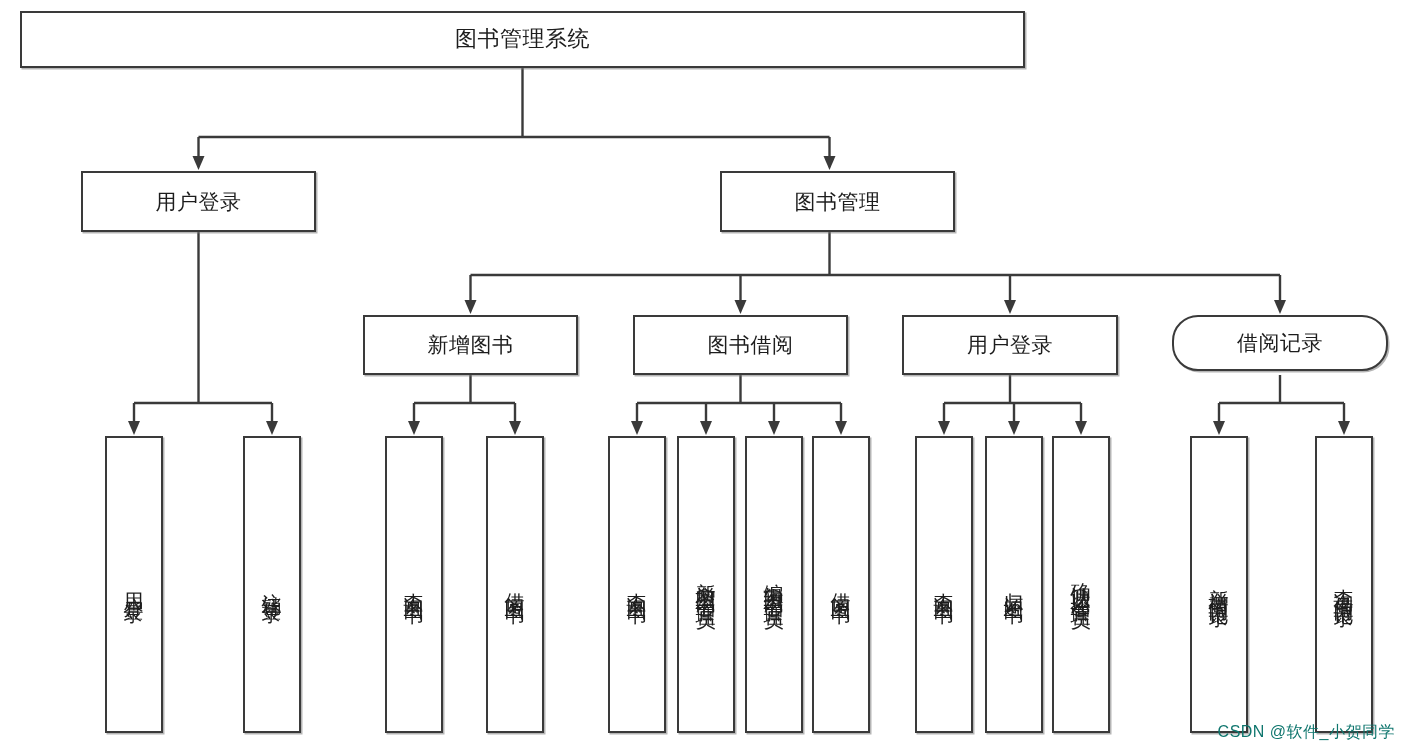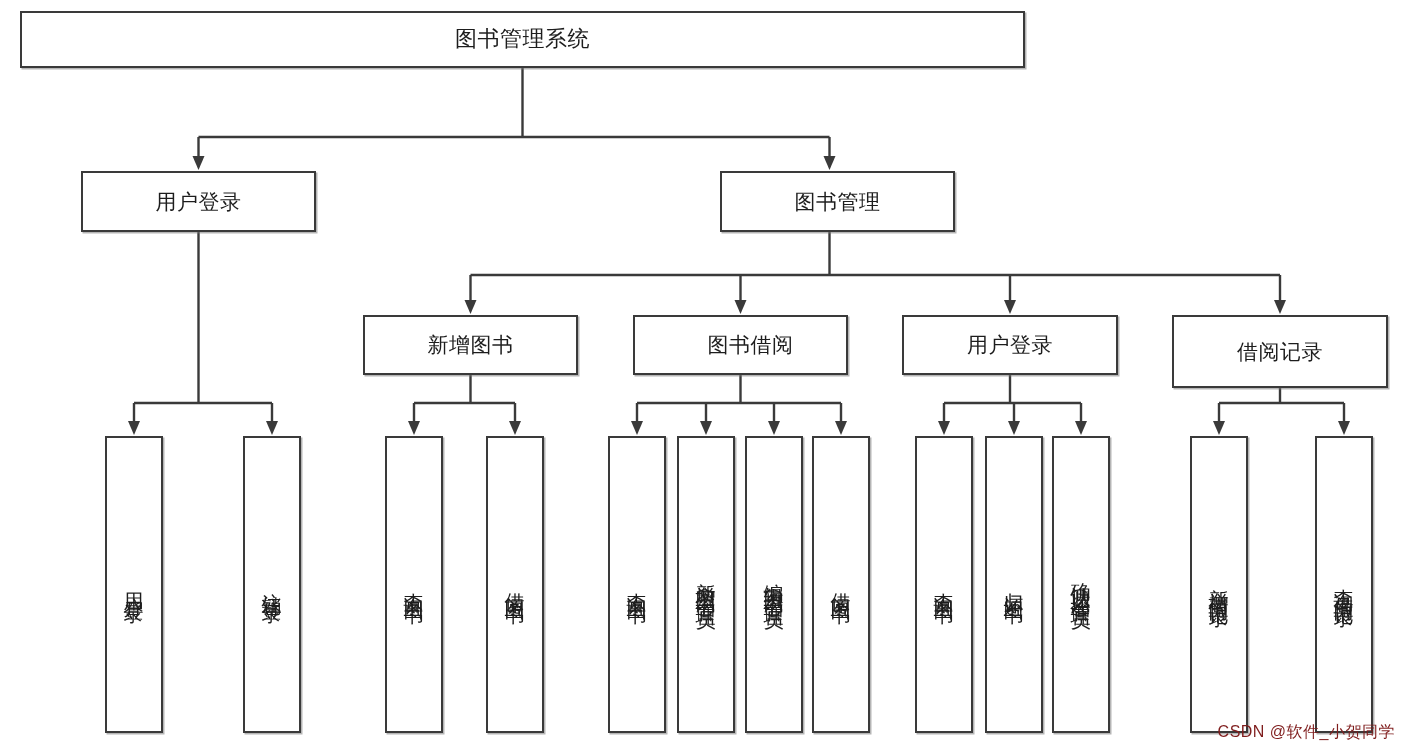--- a/index.html
+++ b/index.html
@@ -21,21 +21,21 @@
   .node.vert span{writing-mode:vertical-rl;text-orientation:upright;
                   font-size:20px;letter-spacing:4px;line-height:1.0;
                   white-space:nowrap;}
 
   #wires{position:absolute;left:0;top:0;width:1405px;height:747px;
          pointer-events:none;}
   #wires path,#wires line{stroke:#3a3a3a;stroke-width:2.4;fill:none;}
   #wires polygon{fill:#3a3a3a;}
 
   #watermark{position:absolute;right:10px;bottom:4px;font-size:16px;
-             color:#7f1d1d;letter-spacing:.5px;white-space:nowrap;}
+             color:#0f766e;letter-spacing:.5px;white-space:nowrap;}
 </style>
 </head>
 <body>
 
 <div id="stage">
   <svg id="wires" viewBox="0 0 1405 747" preserveAspectRatio="none">
       <g>
         <line x1="522.5" y1="68" x2="522.5" y2="137"></line>
         <line x1="198.5" y1="137" x2="829.5" y2="137"></line>
         <line x1="198.5" y1="137" x2="198.5" y2="156"></line>
@@ -114,21 +114,21 @@
       </div>
       <div class="node horiz" style="left: 363px; top: 315px; width: 215px; height: 60px;">
         <span>新增图书</span>
       </div>
       <div class="node horiz" style="left: 633px; top: 315px; width: 215px; height: 60px; padding-left: 20px;">
         <span>图书借阅</span>
       </div>
       <div class="node horiz" style="left: 902px; top: 315px; width: 216px; height: 60px;">
         <span>用户登录</span>
       </div>
-      <div class="node horiz" style="left: 1172px; top: 315px; width: 216px; height: 73px;">
+      <div class="node horiz" style="left: 1172px; top: 315px; width: 216px; height: 56px; border-radius: 26px;">
         <span>借阅记录</span>
       </div>
       <div class="node vert" style="left: 105px; top: 436px; width: 58px; height: 297px;">
         <span>用户登录</span>
       </div>
       <div class="node vert" style="left: 243px; top: 436px; width: 58px; height: 297px;">
         <span>注销登录</span>
       </div>
       <div class="node vert" style="left: 385px; top: 436px; width: 58px; height: 297px;">
         <span>查询图书</span>

